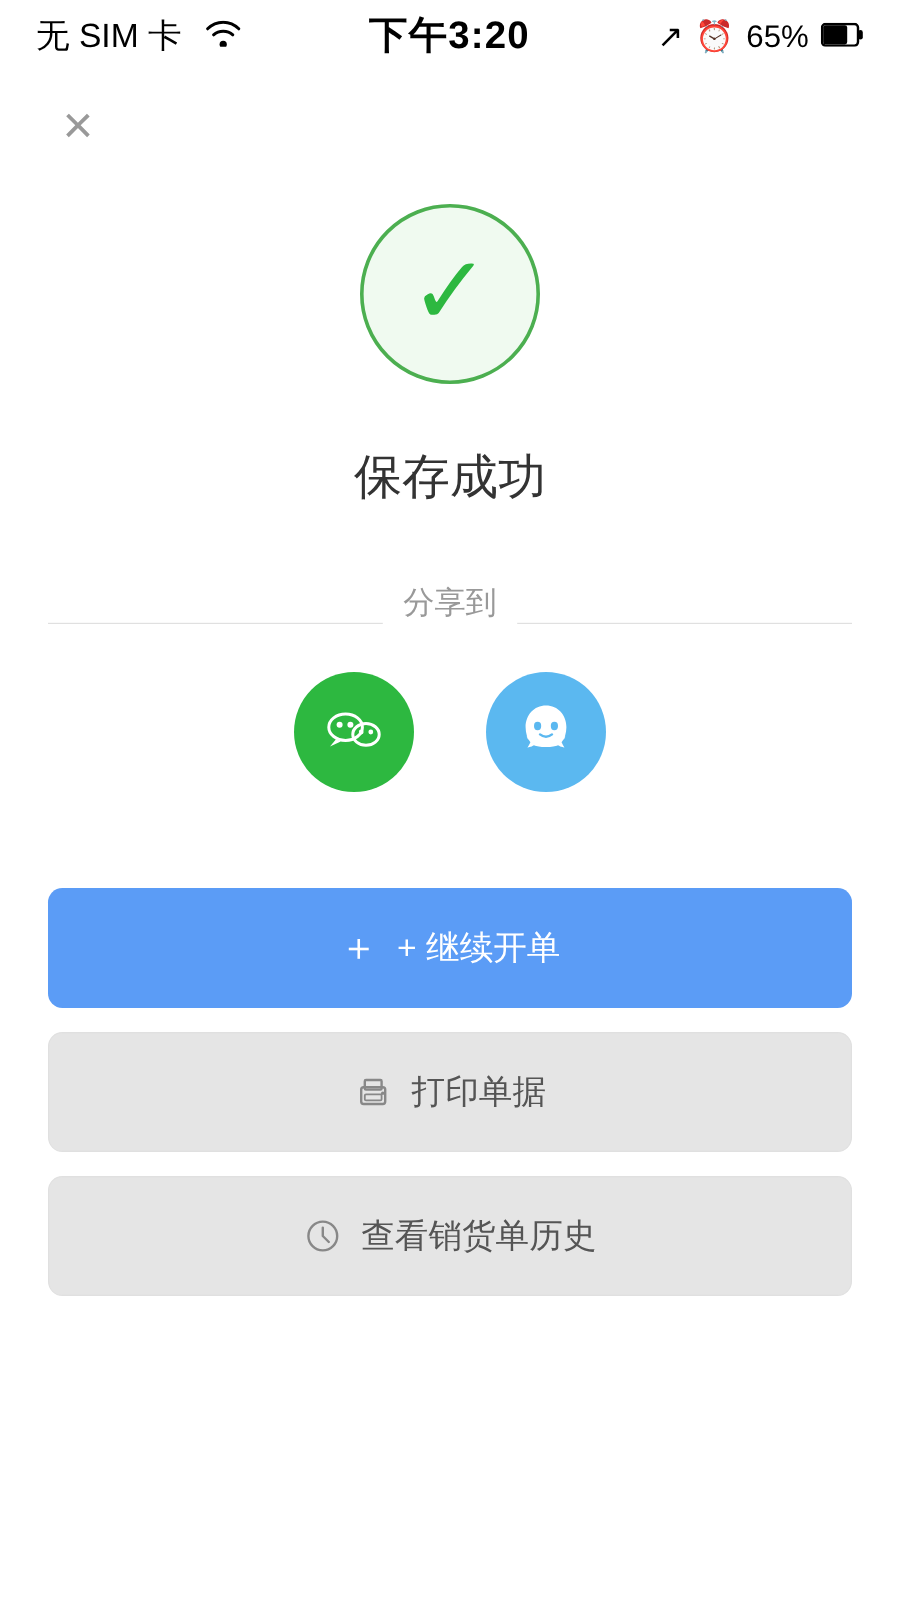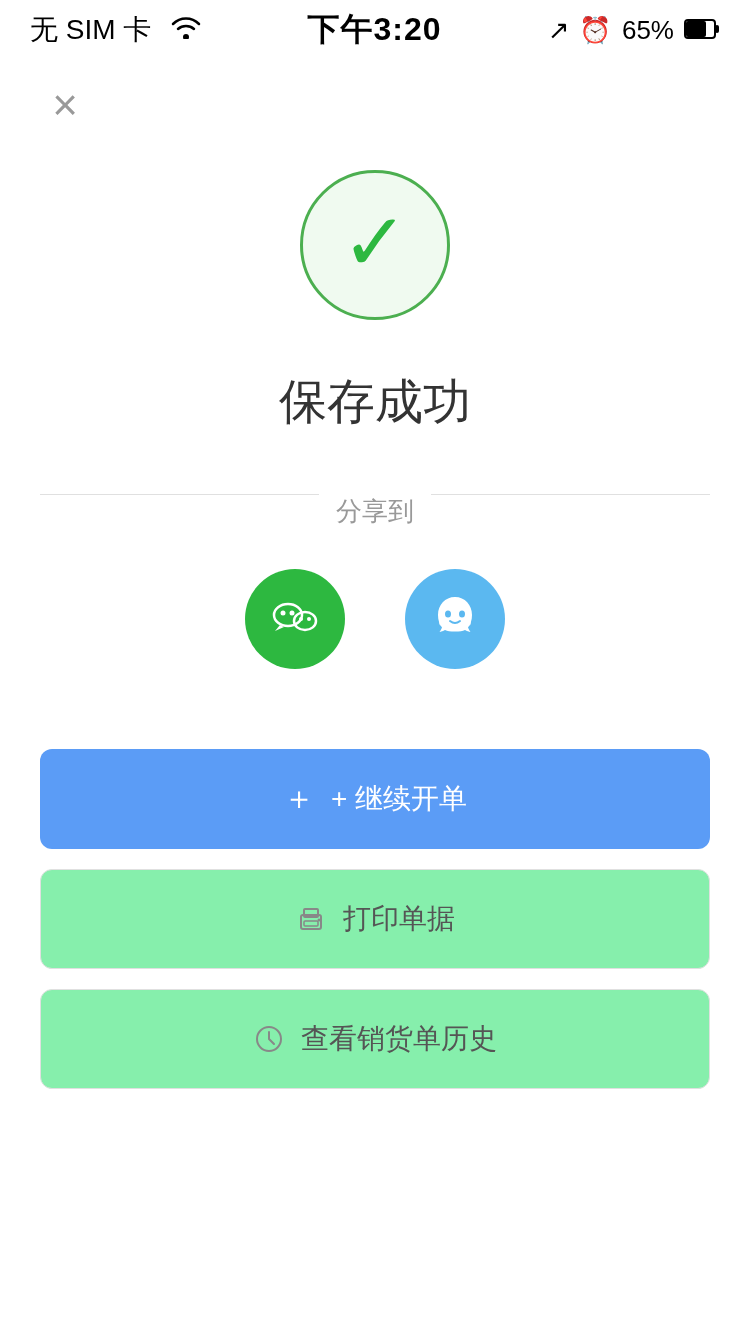--- a/index.html
+++ b/index.html
@@ -89,31 +89,31 @@
     }
     .checkmark {
       color: #2db840;
       font-size: 80px;
       line-height: 1;
       margin-top: -5px;
     }
 
     
     .success-title {
-      font-size: 48px;
+      font-size: 40px;
       color: #333333;
       font-weight: 400;
       margin-bottom: 60px;
     }
 
     
     .share-divider-wrapper {
       width: 100%;
       display: flex;
-      align-items: flex-start;
+      align-items: flex-end;
       gap: 17px;
       margin-bottom: 40px;
     }
     .divider-line {
       flex: 1;
       height: 1px;
       background: #e0e0e0;
     }
     .share-label {
       font-size: 26px;
@@ -163,21 +163,21 @@
       align-items: center;
       justify-content: center;
       gap: 16px;
       font-size: 34px;
     }
     .btn-primary {
       background: #5b9cf6;
       color: #ffffff;
     }
     .btn-secondary {
-      background: #86efac;
+      background: #e5e5e5;
       color: #555555;
       border: 1px solid #e0e0e0;
     }
     .btn-icon {
       font-size: 32px;
       display: flex;
       align-items: center;
     }
     .btn-label {
       font-size: 28px;

